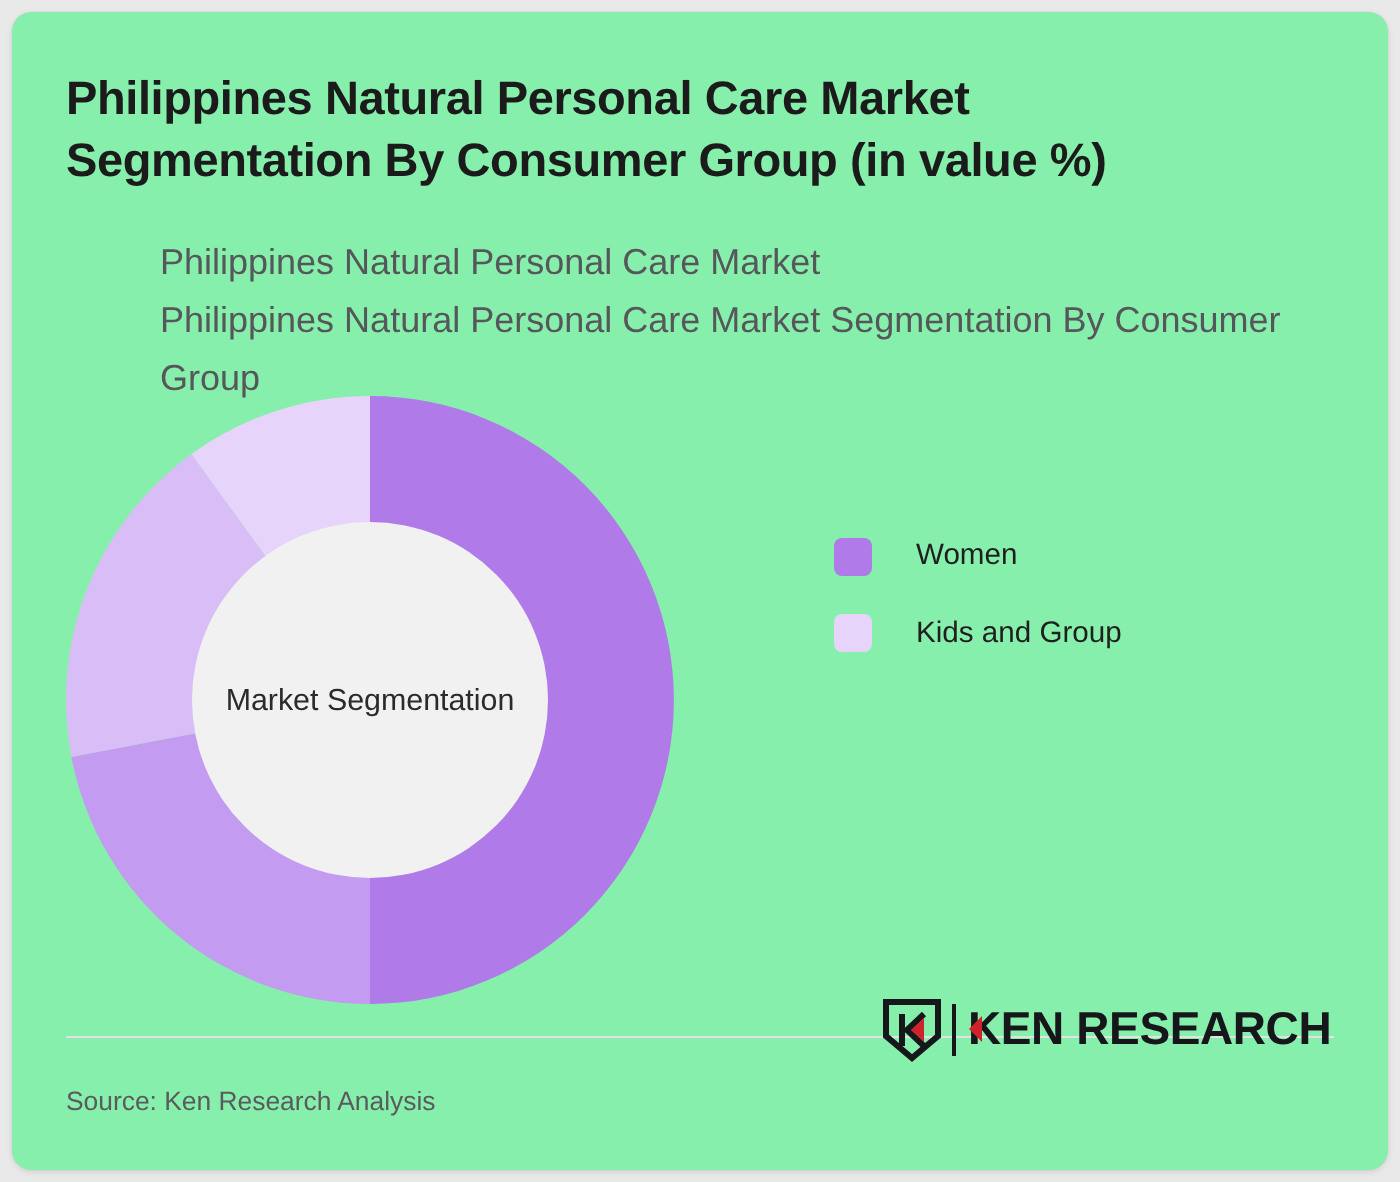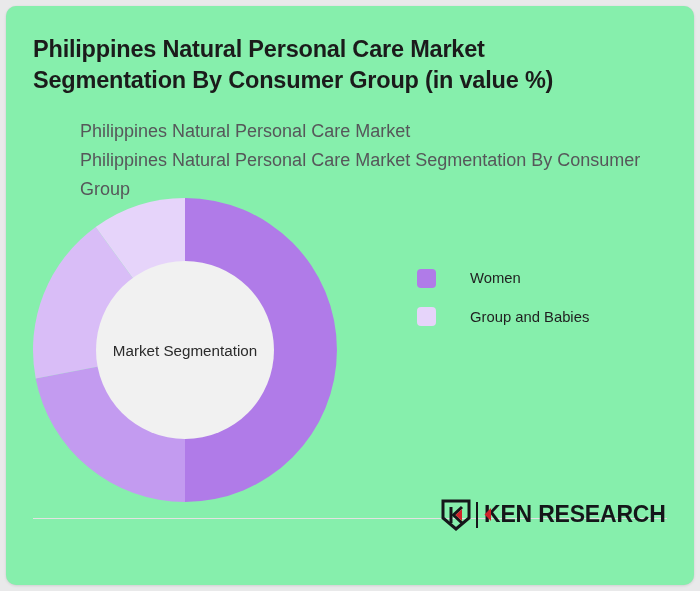--- a/index.html
+++ b/index.html
@@ -95,21 +95,21 @@
     align-items: center;
     height: 38.5px;
   }
   .legend-swatch {
     width: 19px;
     height: 19px;
     border-radius: 4px;
     flex: 0 0 auto;
   }
   .legend-label {
-    margin-left: 34px;
+    margin-left: 22px;
     font-size: 14.8px;
     color: #1f1f1f;
   }
 
   .divider {
     position: absolute;
     left: 27px;
     top: 512px;
     width: 634px;
     height: 1px;
@@ -168,28 +168,29 @@
       <div class="center-label">Market Segmentation</div>
     </div>
 
     <div class="legend" id="legend">
         <div class="legend-item">
           <span class="legend-swatch" style="background: rgb(176, 123, 232);"></span>
           <span class="legend-label">Women</span>
         </div>
         <div class="legend-item">
           <span class="legend-swatch" style="background: rgb(230, 212, 250);"></span>
-          <span class="legend-label">Group and Babies</span>
+          <span class="legend-label">Kids and Group</span>
         </div>
       </div>
 
   </div>
 
   <div class="divider"></div>
 
+  <div class="source">Source: Ken Research Analysis</div>
 
   <div class="logo">
     <svg class="logo-mark" width="30" height="32" viewBox="0 0 30 32">
       <path d="M2 2 H28 V19 L15 30 L2 19 Z" fill="none" stroke="#15171a" stroke-width="3"></path>
       <path d="M10 8 V24" stroke="#15171a" stroke-width="3" fill="none"></path>
       <path d="M21 8 L12.5 16 L21 24" fill="none" stroke="#15171a" stroke-width="3"></path>
       <path d="M21 10 L14.5 16 L21 22 Z" fill="#d0222a"></path>
     </svg>
     <div class="logo-bar"></div>
     <svg class="logo-text" width="186" height="26" viewBox="0 0 186 26">

